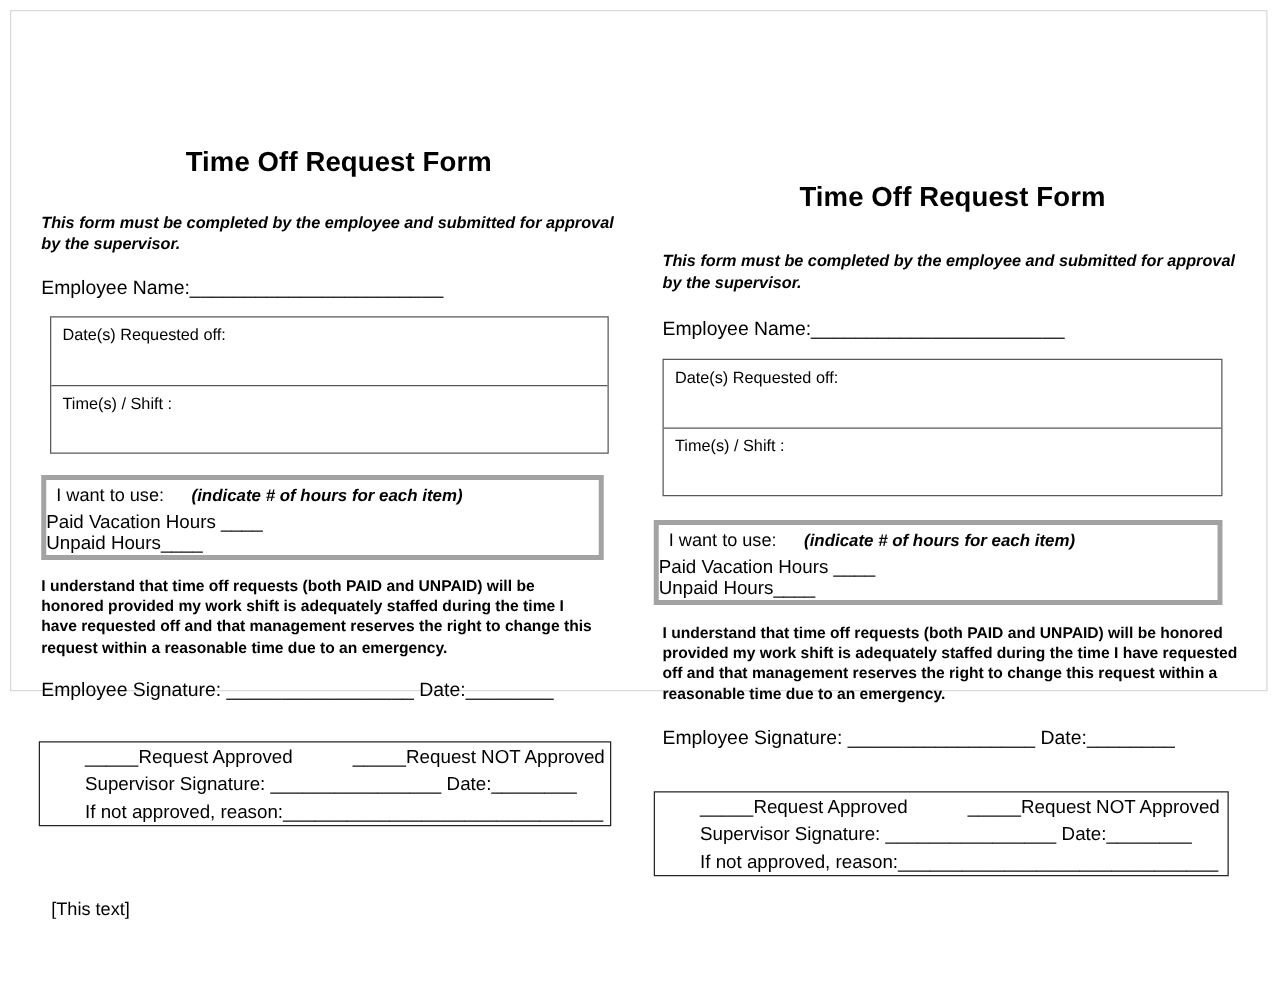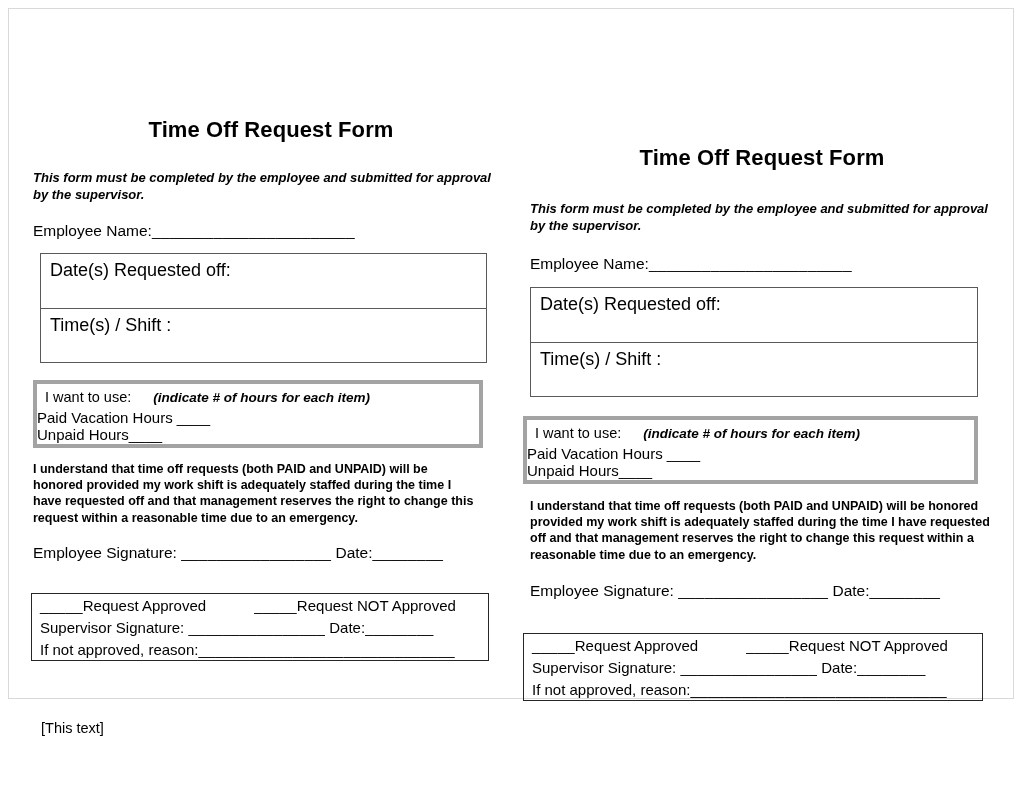--- a/index.html
+++ b/index.html
@@ -14,21 +14,21 @@
     font-family: "Liberation Sans", sans-serif;
     color: #000000;
   }
 
   
   #page-sheet {
     position: absolute;
     left: 8px;
     top: 8px;
     width: 1006px;
-    height: 691px;
+    height: 545px;
     background: #ffffff;
     border: 1px solid #d9d9d9;
     box-sizing: border-box;
   }
 
   .form {
     position: absolute;
     box-sizing: border-box;
   }
 
@@ -68,21 +68,21 @@
 
   
   .dt-box {
     border: 1px solid #595959;
     box-sizing: border-box;
   }
   #form-left  .dt-box { margin-top: 13px; margin-left: 7px; width: 447px; }
   #form-right .dt-box { margin-top: 14px; margin-left: 15px; width: 448px; }
 
   .dt-cell {
-    font-size: 18px;
+    font-size: 13px;
     padding: 6px 0 0 9px;
     box-sizing: border-box;
     height: 54px;
   }
   .dt-cell.second { border-top: 1px solid #595959; }
 
   
   .use-box {
     border: 4px solid #a3a3a3;
     box-sizing: border-box;
@@ -131,20 +131,21 @@
     border: 1px solid #262626;
     box-sizing: border-box;
   }
   #form-left  .appr-box { margin-top: 31px; margin-left: -2px; width: 458px; }
   #form-right .appr-box { margin-top: 33px; margin-left: 8px;  width: 460px; }
 
   .appr-row {
     font-size: 15px;
     padding: 3px 0 2px 8px;
     white-space: nowrap;
+    margin-left: 28px;
   }
   .appr-row .gap-inline { display: inline-block; width: 48px; }
 
   .type-text {
     position: absolute;
     font-size: 14.5px;
   }
   #form-left .type-text { left: 8px; top: 603px; }
 </style>
 </head>

